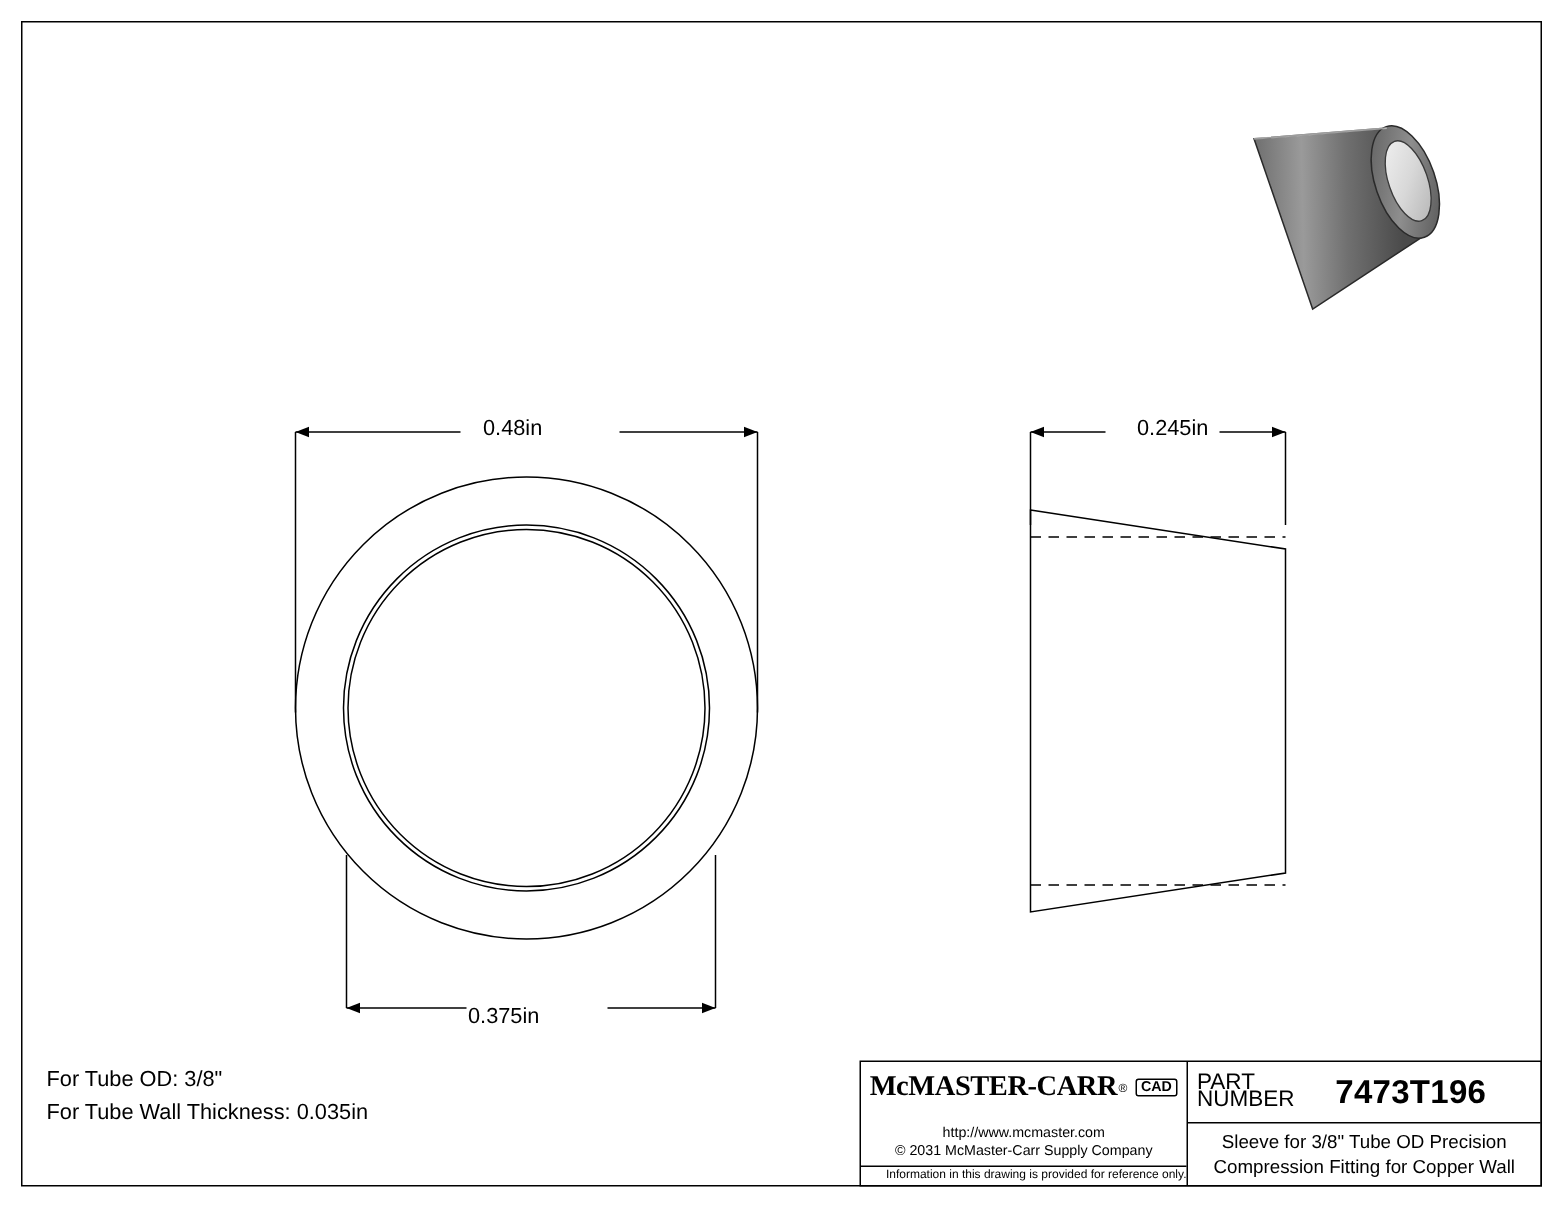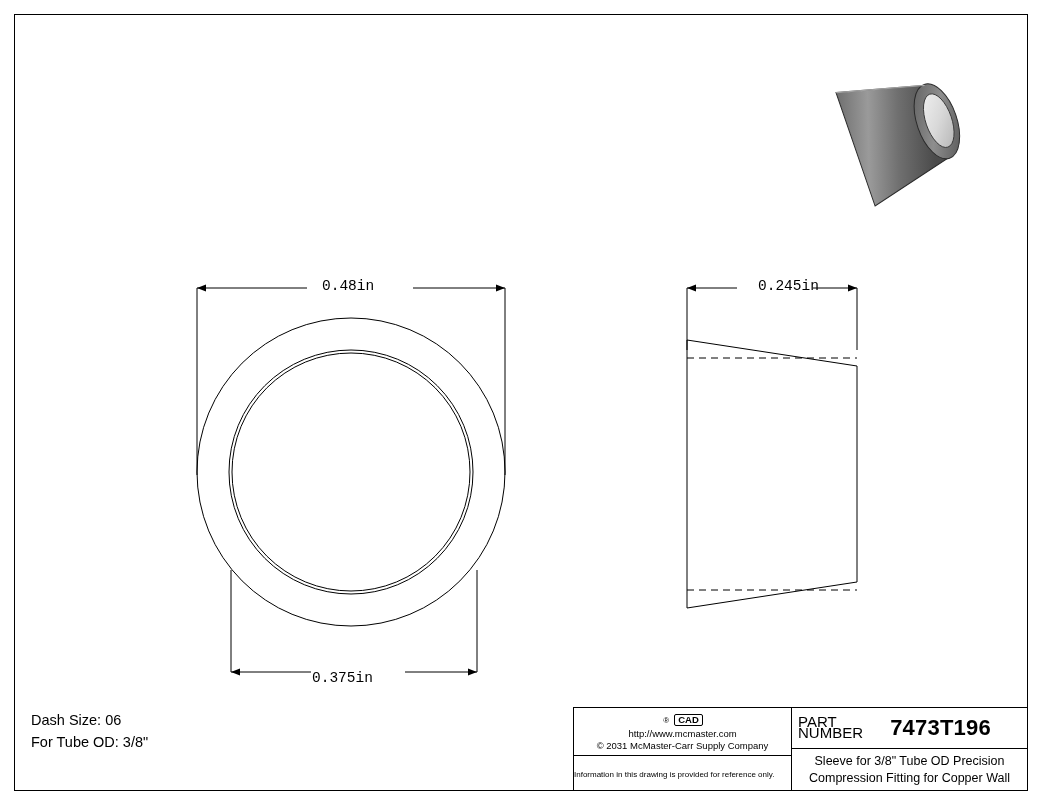--- a/index.html
+++ b/index.html
@@ -52,21 +52,20 @@
     top: 270px;
     width: 215px;
     height: 400px;
   }
 
   .dim-text {
     position: absolute;
     font-size: 14.5px;
     color: #000000;
     white-space: nowrap;
-    font-family: Liberation Mono, monospace;
   }
   #dim-048 { left: 322px; top: 278px; }
   #dim-0375 { left: 312px; top: 670px; }
   #dim-0245 { left: 758px; top: 278px; }
 
   
   #notes {
     position: absolute;
     left: 31px;
     top: 709px;
@@ -122,36 +121,36 @@
     border-radius: 2px;
     font-size: 9.5px;
     font-weight: bold;
     padding: 0 3px;
     line-height: 10px;
     color: #000000;
   }
   #logo-url {
     text-align: center;
     font-size: 9.5px;
-    margin-top: 2px;
+    margin-top: 14px;
     color: #000000;
   }
   #logo-copy {
     text-align: center;
     font-size: 9.5px;
     margin-top: 1px;
     color: #000000;
   }
   #logo-disclaimer {
-    text-align: left;
+    text-align: right;
     font-size: 8px;
     color: #000000;
     border-top: 1px solid #000000;
     margin-top: 4px;
-    padding-top: 14px;
+    padding-top: 0;
   }
   #pn-row {
     display: flex;
     align-items: stretch;
     height: 40px;
     border-bottom: 1px solid #000000;
   }
   #pn-label {
     width: 62px;
     font-size: 15px;
@@ -265,27 +264,28 @@
       <line x1="22" y1="88" x2="192" y2="88" stroke="#000000" stroke-dasharray="7 5"></line>
       <line x1="22" y1="320" x2="192" y2="320" stroke="#000000" stroke-dasharray="7 5"></line>
     </svg>
   </div>
 
   <div class="dim-text" id="dim-048">0.48in</div>
   <div class="dim-text" id="dim-0375">0.375in</div>
   <div class="dim-text" id="dim-0245">0.245in</div>
 
   <div id="notes">
-    <div>Dash Size: 06</div>
     <div>For Tube OD: 3/8"</div>
+    <div>For Tube Wall Thickness: 0.035in</div>
   </div>
 
   <div id="title-block">
     <div id="tb-left">
       <div id="logo-row">
+        <span class="logo-main">McMASTER-CARR</span>
           <span class="logo-reg">®</span>
         <span class="logo-cad">CAD</span>
       </div>
       <div id="logo-url">http://www.mcmaster.com</div>
       <div id="logo-copy">© 2031 McMaster-Carr Supply Company</div>
       <div id="logo-disclaimer">Information in this drawing is provided for reference only.</div>
     </div>
     <div id="tb-right">
       <div id="pn-row">
         <div id="pn-label">

